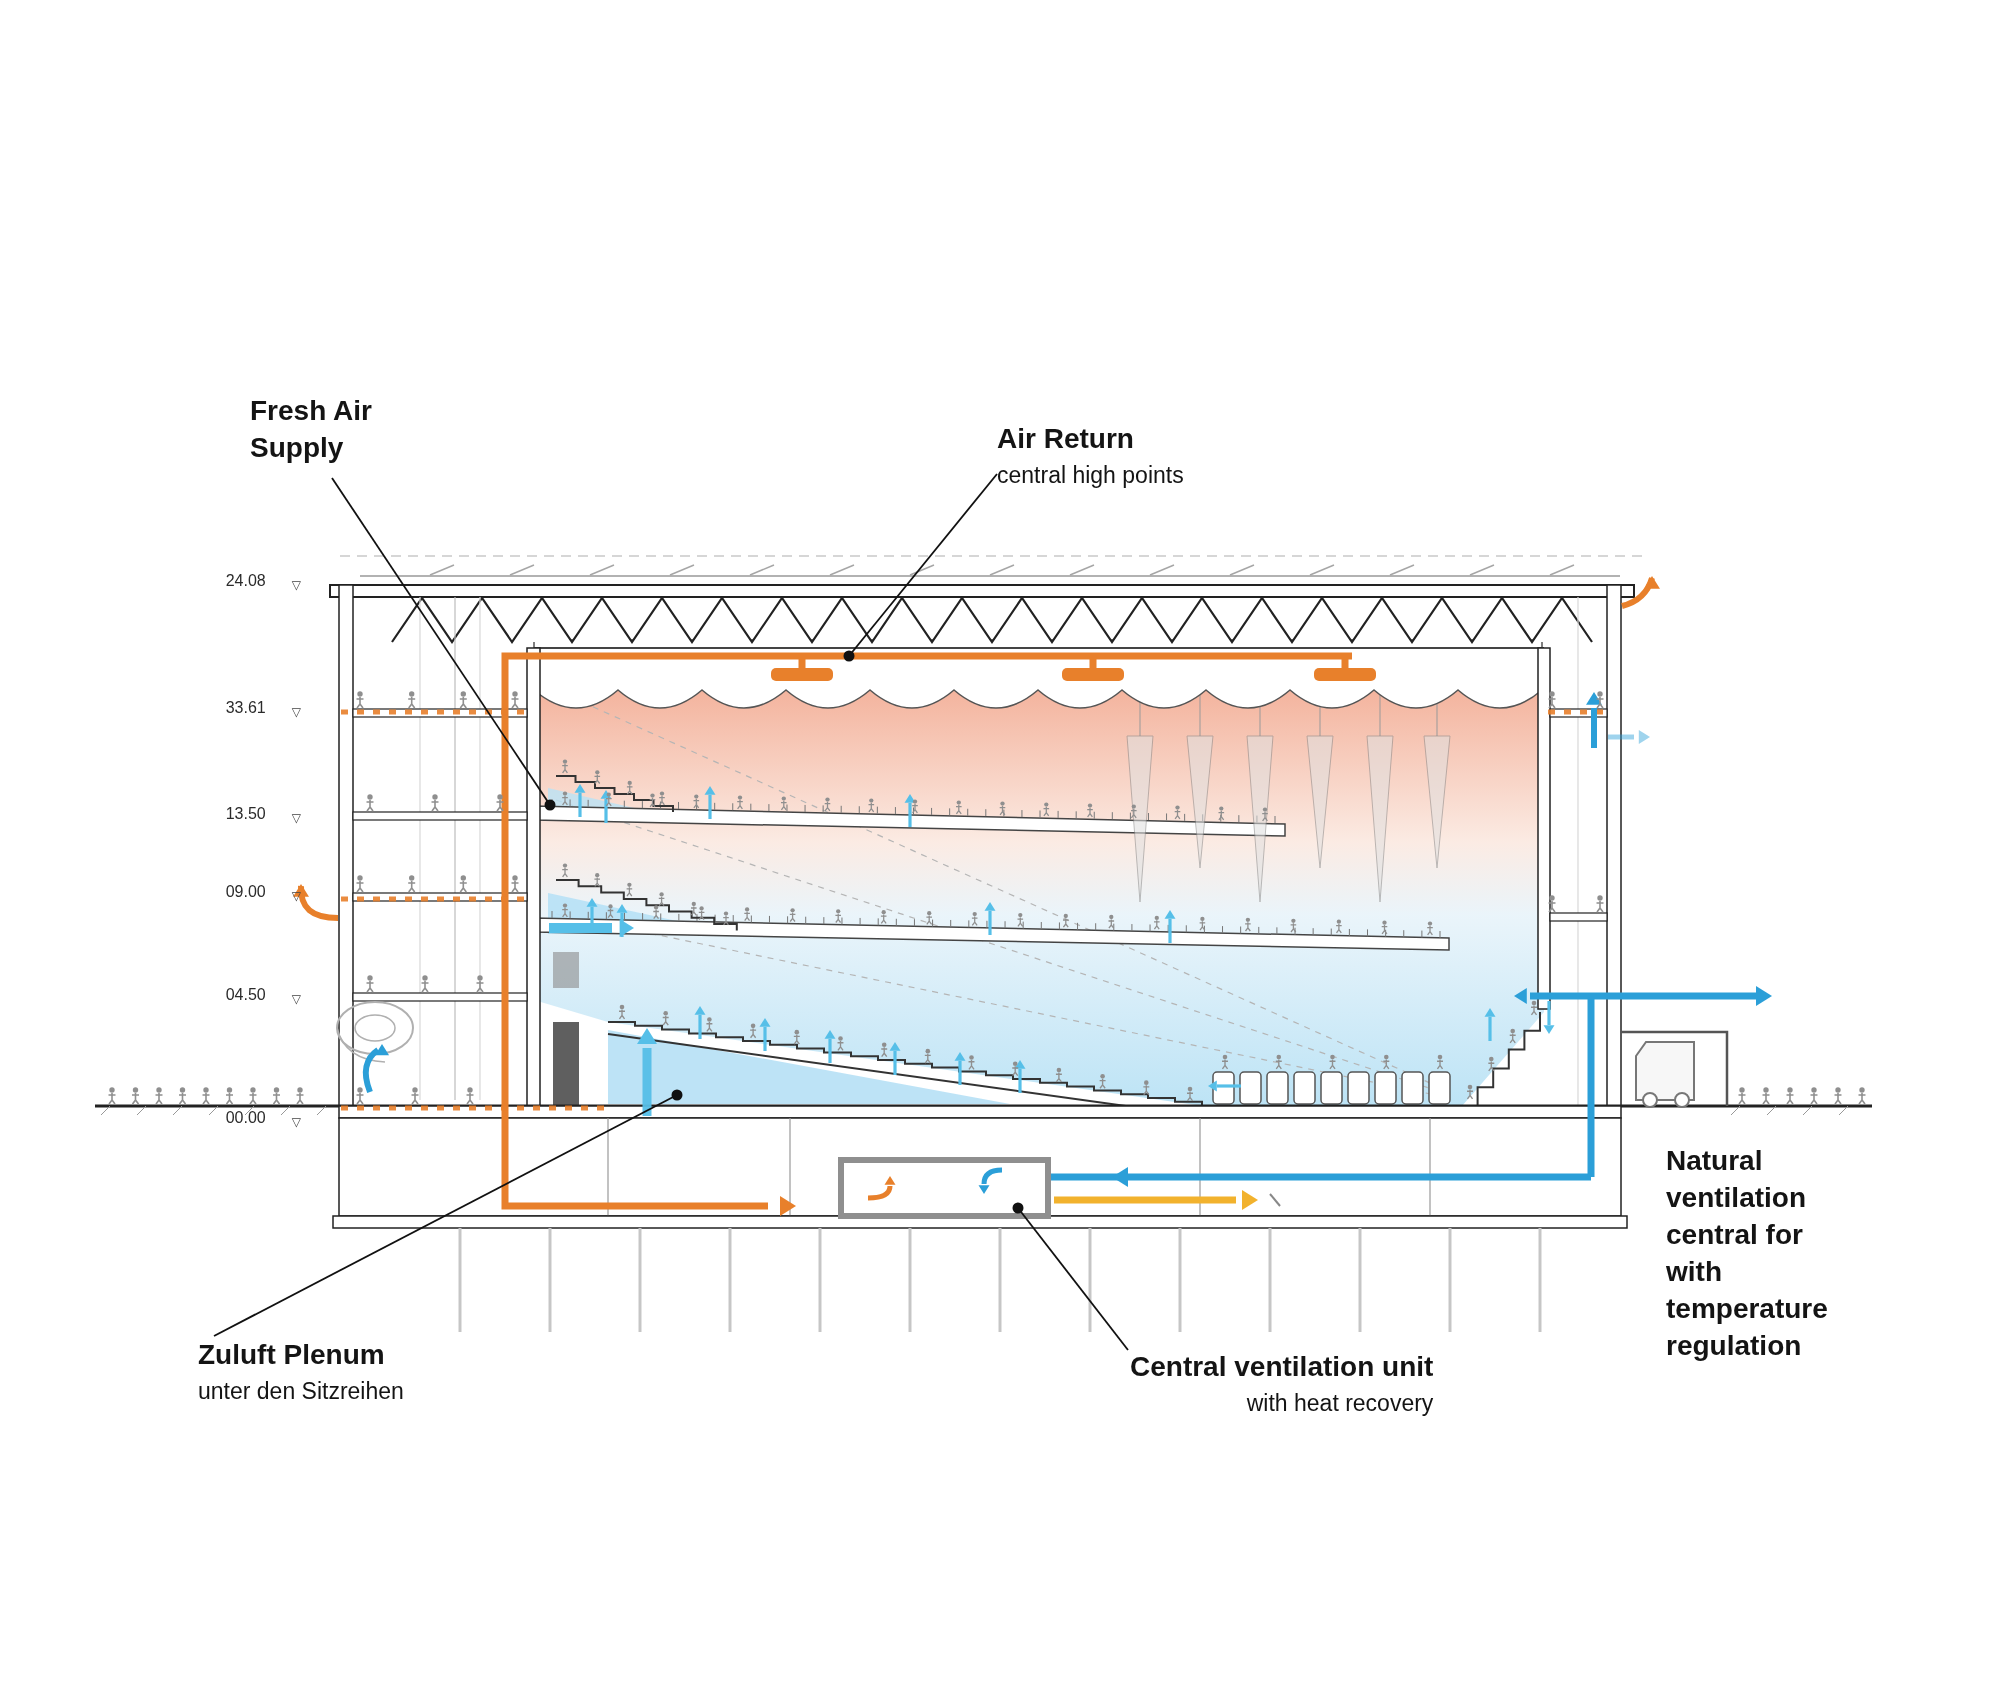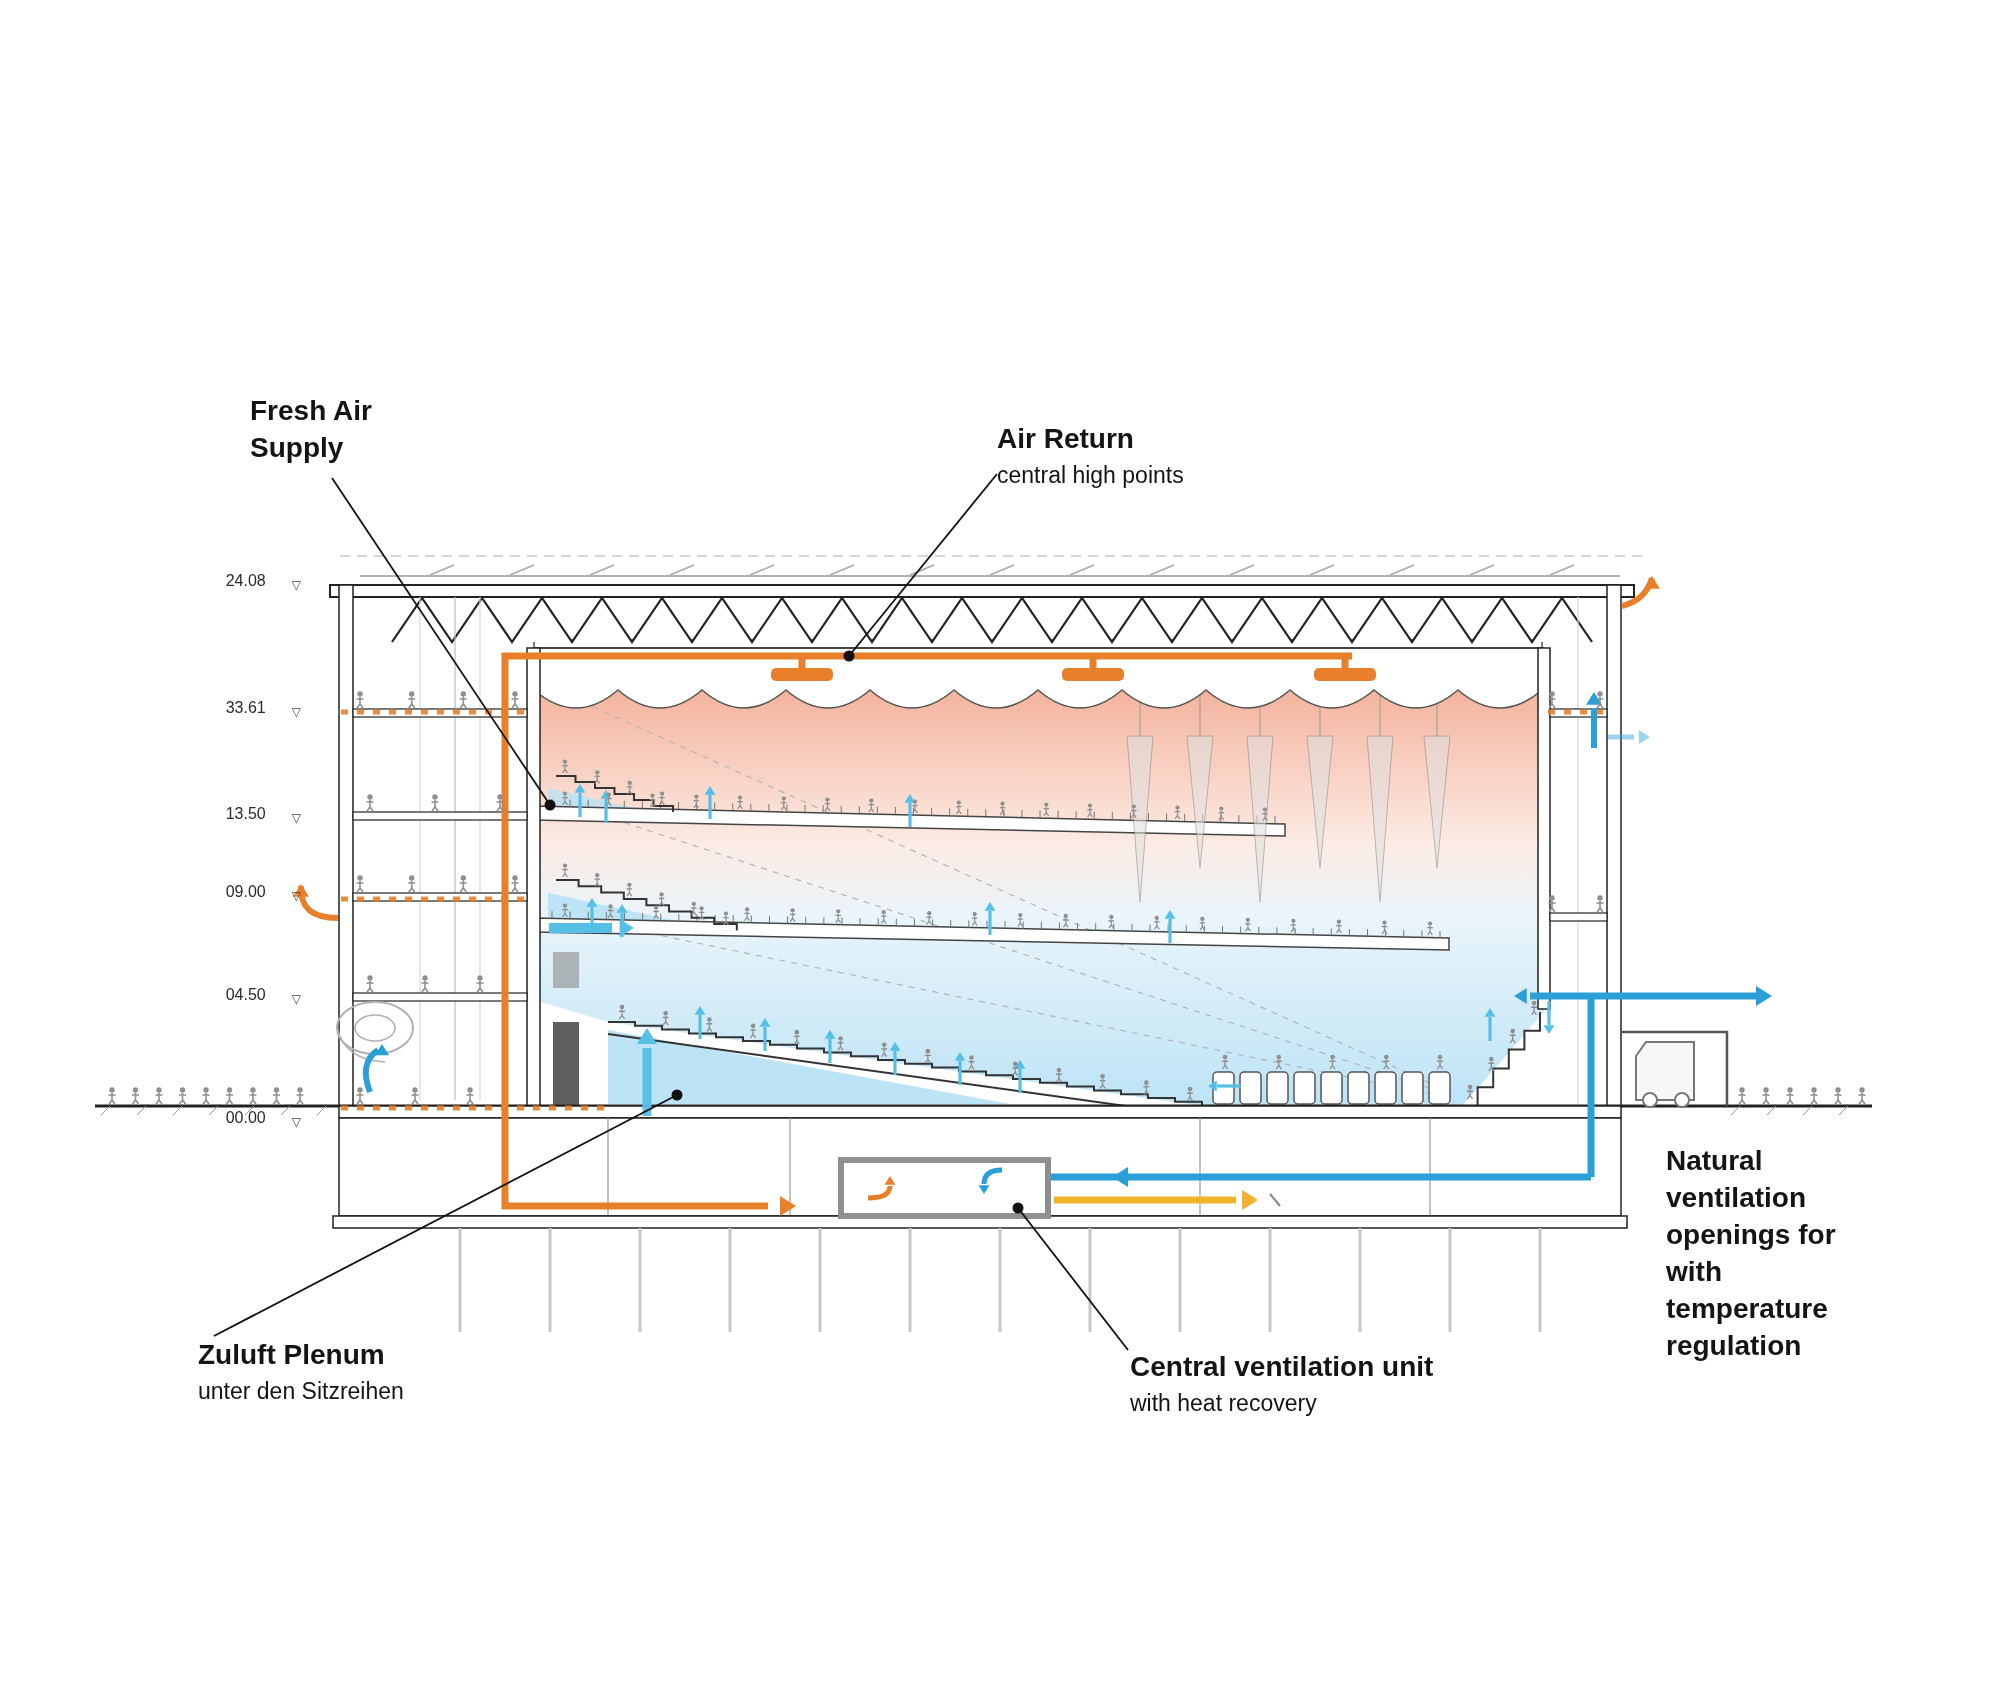--- a/index.html
+++ b/index.html
@@ -3,21 +3,21 @@
 <meta charset="utf-8">
 <style>
   html,body{margin:0;padding:0;background:#fff;}
   .stage{
     position:relative;width:1872px;height:1702px;background:#ffffff;
     font-family:"Liberation Sans", sans-serif;overflow:hidden;border-radius:17px;
   }
   .stage svg{position:absolute;left:0;top:0;}
   .lbl{position:absolute;color:#141414;}
   .lbl .t{display:block;font-weight:bold;font-size:28px;line-height:37px;}
-  .lbl .s{display:block;font-weight:400;font-size:23px;line-height:32px;margin-top:2px;}
+  .lbl .s{display:block;font-weight:400;font-size:23px;line-height:32px;margin-top:2px;text-align:right;}
   .level{
     position:absolute;display:flex;align-items:flex-start;justify-content:flex-end;
     width:86px;gap:26px;font-size:16px;color:#2b2b2b;
   }
   .level .tri{font-size:12px;color:#444;margin-top:6px;}
 </style>
 </head>
 <body>
 
 <div class="stage">
@@ -497,21 +497,21 @@
     <span class="s">with heat recovery</span>
   </div>
 
   <div class="lbl" style="left:198px;top:1336px">
     <span class="t">Zuluft Plenum</span>
     <span class="s">unter den Sitzreihen</span>
   </div>
 
   <div class="lbl" style="left:1666px;top:1142px">
     <span class="t">Natural ventilation</span>
-    <span class="t">openings for</span>
+    <span class="t">central for</span>
     <span class="t">with temperature</span>
     <span class="t">regulation</span>
   </div>
 
   <div class="level" style="left:215px;top:572px">
     <span>24.08</span>
       <span class="tri">▽</span>
   </div>
   <div class="level" style="left:215px;top:699px">
     <span>33.61</span>

